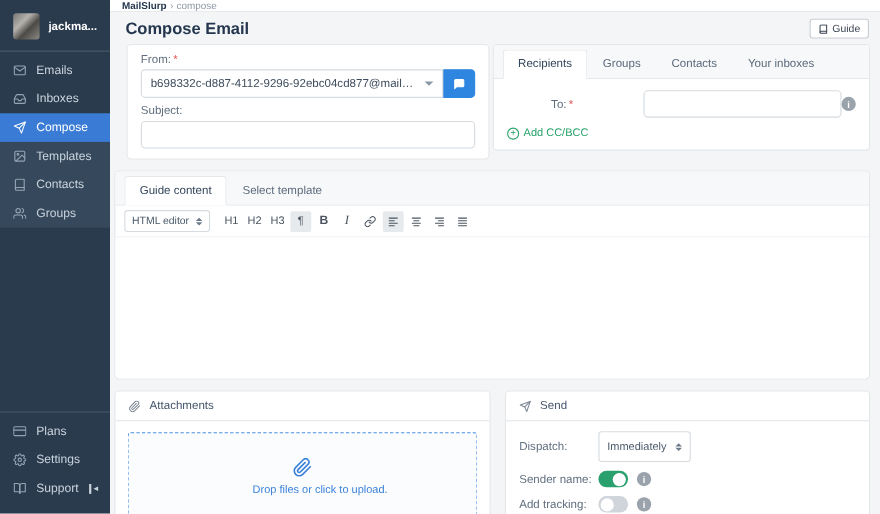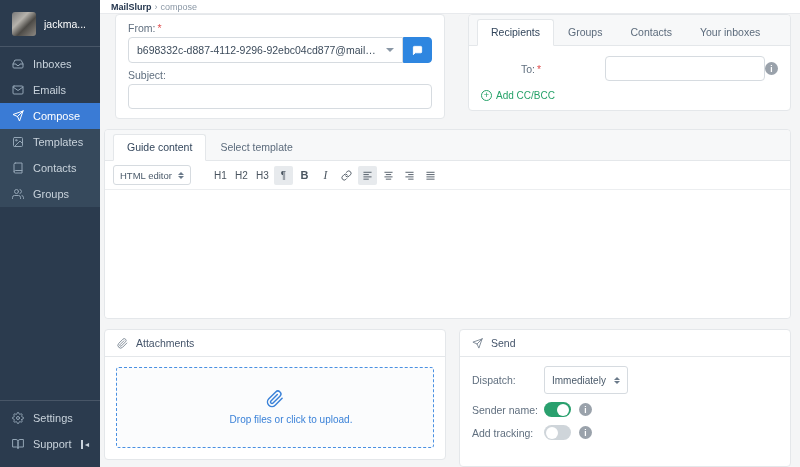--- a/index.html
+++ b/index.html
@@ -5,21 +5,21 @@
   * { margin:0; padding:0; box-sizing:border-box; }
   html,body { width:800px; height:467px; overflow:hidden; }
   body { font-family:"Liberation Sans", sans-serif; font-size:11px; color:#44546a; background:#f4f5f6; }
   .app { display:flex; width:800px; height:467px; }
 
   
   .sidebar { width:100px; min-width:100px; background:#2b3b4e; color:#c9d3dc; display:flex; flex-direction:column; position:relative; }
   .user-row { display:flex; align-items:center; gap:8px; padding:12px 10px 10px 12px; }
   .avatar { width:24px; height:24px; border-radius:3px; background:
     linear-gradient(135deg,#777 0%,#b5b2ac 35%,#4c4a46 60%,#8e8a84 100%); flex:0 0 auto; }
-  .user-name { color:#fff; font-weight:normal; font-size:10.5px; white-space:nowrap; overflow:hidden; }
+  .user-name { color:#fff; font-weight:bold; font-size:10.5px; white-space:nowrap; overflow:hidden; }
   .side-divider { border-top:1px solid rgba(255,255,255,.14); margin:0 0 4px 0; }
   .nav-item { display:flex; align-items:center; gap:9px; height:26px; padding:0 12px; cursor:pointer; color:#c9d3dc; }
   .nav-item .icon { width:12px; height:12px; color:#93a5b5; flex:0 0 auto; }
   .nav-group { background:#36495c; }
   .nav-item.active { background:#3a7bd5; color:#fff; }
   .nav-item.active .icon { color:#fff; }
   .sidebar-bottom { margin-top:auto; padding-bottom:10px; }
   .collapse-ctl { margin-left:auto; display:flex; align-items:center; gap:1px; color:#c9d3dc; }
   .collapse-bar { width:2px; height:9px; background:#c9d3dc; display:inline-block; }
   .collapse-arrow { font-size:7px; line-height:1; }
@@ -29,21 +29,21 @@
   .topbar { height:15px; background:#fff; border-bottom:1px solid #e8eaed; display:flex; align-items:center; padding:0 0 0 11px; }
   .crumb-root { font-weight:bold; color:#24364e; font-size:9px; }
   .crumb-sep { color:#8a97a5; font-size:9px; margin:0 3px; }
   .crumb-cur { color:#8a97a5; font-size:9px; }
   .page-head { display:flex; align-items:center; justify-content:space-between; padding:6px 10px 5px 14px; }
   .page-title { font-size:15px; font-weight:bold; color:#24364e; }
   .guide-btn { display:flex; align-items:center; gap:4px; background:#fff; border:1px solid #c9ced4; border-radius:3px; height:18px; padding:0 7px; font-size:9.5px; color:#3a4654; cursor:pointer; }
   .guide-btn .icon { width:9px; height:9px; color:#3a4654; }
 
   .row { display:flex; align-items:flex-start; }
-  .row1 { padding:0 9px 0 4px; gap:23px; }
+  .row1 { padding:0 9px 0 4px; gap:3px; }
   .row2 { padding:10px 9px 0 4px; }
   .row3 { padding:10px 9px 0 4px; gap:13px; }
 
   .card { background:#fff; border:1px solid #e4e7ea; border-radius:4px; }
 
   
   .from-card { width:330px; min-width:330px; margin-left:11px; padding:7px 12px 9px 12px; }
   .field-label { color:#606f7f; font-size:10.5px; margin-bottom:3px; }
   .req { color:#e05252; margin-left:2px; }
   .from-select-row { display:flex; margin-bottom:6px; }
@@ -65,21 +65,21 @@
   .to-row { display:flex; align-items:center; }
   .to-label { width:84px; color:#606f7f; font-size:10.5px;margin-left:40px; }
   .to-input { flex:1; max-width:186px; }
   .info-dot { width:13px; height:13px; border-radius:50%; background:#9aa2ab; color:#fff; font-size:8.5px; font-weight:bold; display:flex; align-items:center; justify-content:center; margin-left:auto; cursor:pointer; font-style:normal; }
   .addcc { display:flex; align-items:center; gap:4px; margin-top:9px; color:#26a269; font-size:10px; cursor:pointer; }
   .plus-circle { width:11px; height:11px; border-radius:50%; border:1px solid #26a269; display:flex; align-items:center; justify-content:center; font-size:9px; line-height:1; color:#26a269; }
 
   
   .body-card { flex:1; width:100%; }
   .toolbar { display:flex; align-items:center; gap:2px; padding:4px 8px; border-bottom:1px solid #eceef0; }
-  .editor-select { display:flex; align-items:center; border:1px solid #d6dbe0; border-radius:3px; height:20px; padding:0 6px; font-size:9.5px; color:#4a5a6a; cursor:pointer; margin-right:18px; gap:6px; }
+  .editor-select { display:flex; align-items:center; border:1px solid #d6dbe0; border-radius:3px; height:20px; padding:0 6px; font-size:9.5px; color:#4a5a6a; cursor:pointer; margin-right:8px; gap:6px; }
   .caret-updown { display:inline-flex; flex-direction:column; gap:1px; }
   .caret-updown i { width:0; height:0; border-left:3px solid transparent; border-right:3px solid transparent; display:block; }
   .caret-updown .up { border-bottom:3px solid #6b7a8a; }
   .caret-updown .dn { border-top:3px solid #6b7a8a; }
   .tbtn { min-width:19px; height:19px; display:flex; align-items:center; justify-content:center; border-radius:2px; color:#4a5560; font-size:10px; cursor:pointer; padding:0 3px; }
   .tbtn.pressed { background:#e7eaed; }
   .tbtn.bold { font-weight:bold; font-size:11px; }
   .tbtn.italic { font-style:italic; font-family:"Liberation Serif", serif; font-size:11.5px; }
   .tbtn .icon { width:11px; height:11px; }
   .editor-area { height:128px; background:#fff; border-radius:0 0 4px 4px; }
@@ -114,35 +114,35 @@
   <aside class="sidebar">
     <div class="user-row">
       <span class="avatar"></span>
       <span class="user-name">jackma...</span>
     </div>
     <div class="side-divider"></div>
 
     <div class="nav-item">
       <span class="icon">
           <svg viewBox="0 0 24 24" fill="none" stroke="currentColor" stroke-width="2" stroke-linecap="round" stroke-linejoin="round">
+            <path d="M4 4h16a2 2 0 0 1 2 2v12a2 2 0 0 1-2 2H4a2 2 0 0 1-2-2V6a2 2 0 0 1 2-2z"></path>
+            <polyline points="22,6 12,13 2,6"></polyline>
+          </svg>
+        </span>
+      <span>Emails</span>
+    </div>
+    <div class="nav-item">
+      <span class="icon">
+          <svg viewBox="0 0 24 24" fill="none" stroke="currentColor" stroke-width="2" stroke-linecap="round" stroke-linejoin="round">
             <polyline points="22 12 16 12 14 15 10 15 8 12 2 12"></polyline>
             <path d="M5.45 5.11L2 12v6a2 2 0 0 0 2 2h16a2 2 0 0 0 2-2v-6l-3.45-6.89A2 2 0 0 0 16.76 4H7.24a2 2 0 0 0-1.79 1.11z"></path>
           </svg>
         </span>
       <span>Inboxes</span>
     </div>
-    <div class="nav-item">
-      <span class="icon">
-          <svg viewBox="0 0 24 24" fill="none" stroke="currentColor" stroke-width="2" stroke-linecap="round" stroke-linejoin="round">
-            <path d="M4 4h16a2 2 0 0 1 2 2v12a2 2 0 0 1-2 2H4a2 2 0 0 1-2-2V6a2 2 0 0 1 2-2z"></path>
-            <polyline points="22,6 12,13 2,6"></polyline>
-          </svg>
-        </span>
-      <span>Emails</span>
-    </div>
 
     <div class="nav-group">
       <div class="nav-item active">
         <span class="icon">
             <svg viewBox="0 0 24 24" fill="none" stroke="currentColor" stroke-width="2" stroke-linecap="round" stroke-linejoin="round">
               <line x1="22" y1="2" x2="11" y2="13"></line>
               <polygon points="22 2 15 22 11 13 2 9 22 2"></polygon>
             </svg>
           </span>
         <span>Compose</span>
@@ -177,20 +177,29 @@
           </span>
         <span>Groups</span>
       </div>
     </div>
 
     <div class="sidebar-bottom">
       <div class="side-divider"></div>
       <div class="nav-item">
         <span class="icon">
             <svg viewBox="0 0 24 24" fill="none" stroke="currentColor" stroke-width="2" stroke-linecap="round" stroke-linejoin="round">
+              <rect x="1" y="4" width="22" height="16" rx="2"></rect>
+              <line x1="1" y1="10" x2="23" y2="10"></line>
+            </svg>
+          </span>
+        <span>Plans</span>
+      </div>
+      <div class="nav-item">
+        <span class="icon">
+            <svg viewBox="0 0 24 24" fill="none" stroke="currentColor" stroke-width="2" stroke-linecap="round" stroke-linejoin="round">
               <circle cx="12" cy="12" r="3"></circle>
               <path d="M19.4 15a1.65 1.65 0 0 0 .33 1.82l.06.06a2 2 0 0 1-2.83 2.83l-.06-.06a1.65 1.65 0 0 0-1.82-.33 1.65 1.65 0 0 0-1 1.51V21a2 2 0 0 1-4 0v-.09A1.65 1.65 0 0 0 9 19.4a1.65 1.65 0 0 0-1.82.33l-.06.06a2 2 0 0 1-2.83-2.83l.06-.06a1.65 1.65 0 0 0 .33-1.82 1.65 1.65 0 0 0-1.51-1H3a2 2 0 0 1 0-4h.09A1.65 1.65 0 0 0 4.6 9a1.65 1.65 0 0 0-.33-1.82l-.06-.06a2 2 0 0 1 2.83-2.83l.06.06a1.65 1.65 0 0 0 1.82.33H9a1.65 1.65 0 0 0 1-1.51V3a2 2 0 0 1 4 0v.09a1.65 1.65 0 0 0 1 1.51 1.65 1.65 0 0 0 1.82-.33l.06-.06a2 2 0 0 1 2.83 2.83l-.06.06a1.65 1.65 0 0 0-.33 1.82V9a1.65 1.65 0 0 0 1.51 1H21a2 2 0 0 1 0 4h-.09a1.65 1.65 0 0 0-1.51 1z"></path>
             </svg>
           </span>
         <span>Settings</span>
       </div>
       <div class="nav-item">
         <span class="icon">
             <svg viewBox="0 0 24 24" fill="none" stroke="currentColor" stroke-width="2" stroke-linecap="round" stroke-linejoin="round">
               <path d="M2 3h6a4 4 0 0 1 4 4v14a3 3 0 0 0-3-3H2z"></path>
@@ -207,20 +216,32 @@
   </aside>
 
   <main class="main">
 
     <div class="topbar">
       <span class="crumb-root">MailSlurp</span>
       <span class="crumb-sep">›</span>
       <span class="crumb-cur">compose</span>
     </div>
 
+    <div class="page-head">
+      <span class="page-title">Compose Email</span>
+      <button class="guide-btn">
+        <span class="icon">
+            <svg viewBox="0 0 24 24" fill="none" stroke="currentColor" stroke-width="2.5" stroke-linecap="round" stroke-linejoin="round">
+              <path d="M4 19.5A2.5 2.5 0 0 1 6.5 17H20"></path>
+              <path d="M6.5 2H20v20H6.5A2.5 2.5 0 0 1 4 19.5v-15A2.5 2.5 0 0 1 6.5 2z"></path>
+            </svg>
+          </span>
+        <span>Guide</span>
+      </button>
+    </div>
 
     <div class="row row1">
       <section class="card from-card">
         <div class="field-label"><span>From:</span><span class="req">*</span></div>
         <div class="from-select-row">
           <div class="fake-select">
             <span class="sel-text">b698332c-d887-4112-9296-92ebc04cd877@mailslurp.com</span>
             <span class="caret-down"></span>
           </div>
           <div class="chat-btn">

